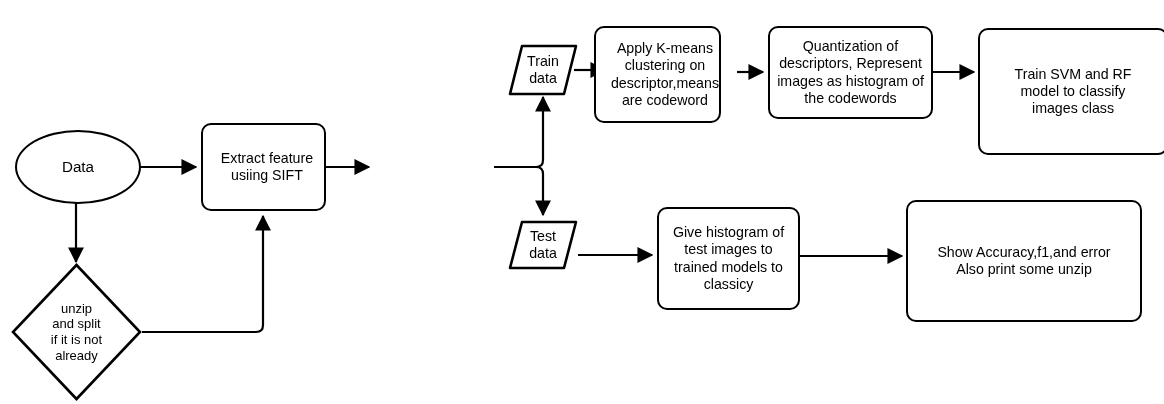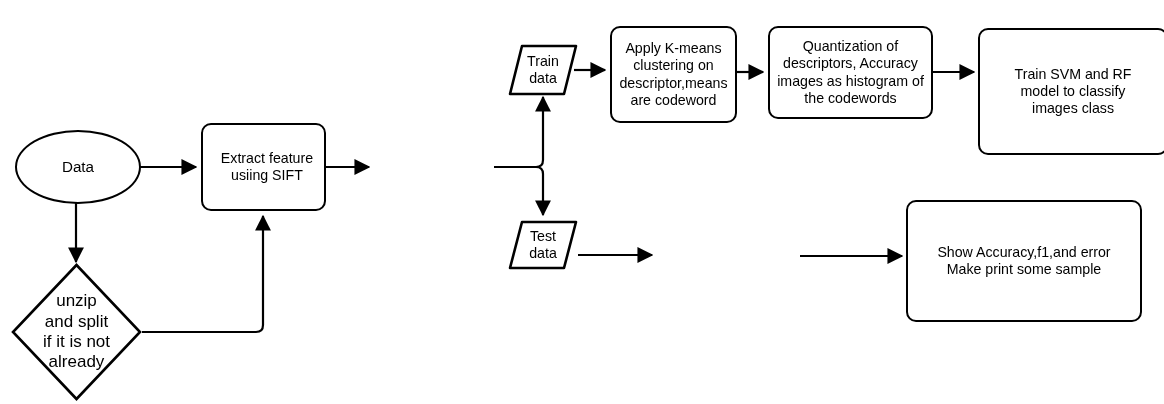--- a/index.html
+++ b/index.html
@@ -70,21 +70,21 @@
     left: 0; top: 0;
     width: 100%; height: 100%;
   }
   .para-label {
     position: relative;
     z-index: 2;
     width: 90%;
   }
   .fs15 { font-size: 15.2px; }
   .fs14 { font-size: 14.2px; }
-  .fs13 { font-size: 17px; }
+  .fs13 { font-size: 13px; }
 </style>
 </head>
 <body>
 
 <div id="canvas">
 
   <svg id="edges" viewBox="0 0 1164 404" width="1164" height="404" xmlns="http://www.w3.org/2000/svg">
     <defs>
       <marker id="arrow" viewBox="0 0 10 10" refX="9.2" refY="5" markerWidth="7.2" markerHeight="7.2" orient="auto-start-reverse">
         <path d="M 0 0 L 10 5 L 0 10 z" fill="#000000"></path>
@@ -147,39 +147,45 @@
   </div>
 
   <div class="node parallelogram fs14" style="left:508px; top:220px; width:70px; height:50px;">
     <svg class="para-shape" viewBox="0 0 70 50" preserveAspectRatio="none" xmlns="http://www.w3.org/2000/svg">
       <path d="M 14 2 L 68 2 L 56 48 L 2 48 Z" fill="#ffffff" stroke="#000000" stroke-width="2.6" stroke-linejoin="round" vector-effect="non-scaling-stroke"></path>
     </svg>
     <span class="para-label">Test
 data</span>
   </div>
 
-  <div class="node rect fs14" style="left:610px; top:26px; width:127px; height:97px;">
+  <div class="node rect fs14" style="left:594px; top:26px; width:127px; height:97px;justify-content:flex-end;">
     <span>Apply K-means
 clustering on
 descriptor,means
 are codeword</span>
   </div>
 
   <div class="node rect fs14" style="left:768px; top:26px; width:165px; height:93px;">
     <span>Quantization of
-descriptors, Accuracy
+descriptors, Represent
 images as histogram of
 the codewords</span>
   </div>
 
   <div class="node rect fs14" style="left:978px; top:28px; width:190px; height:127px;">
     <span>Train SVM and RF
 model to classify
 images class</span>
   </div>
 
+  <div class="node rect fs14" style="left:657px; top:207px; width:143px; height:103px;">
+    <span>Give histogram of
+test images to
+trained models to
+classicy</span>
+  </div>
 
   <div class="node rect fs14" style="left:906px; top:200px; width:236px; height:122px;">
     <span>Show Accuracy,f1,and error
-Make print some sample</span>
+Also print some unzip</span>
   </div>
 
 </div>
 
 </body></html>

